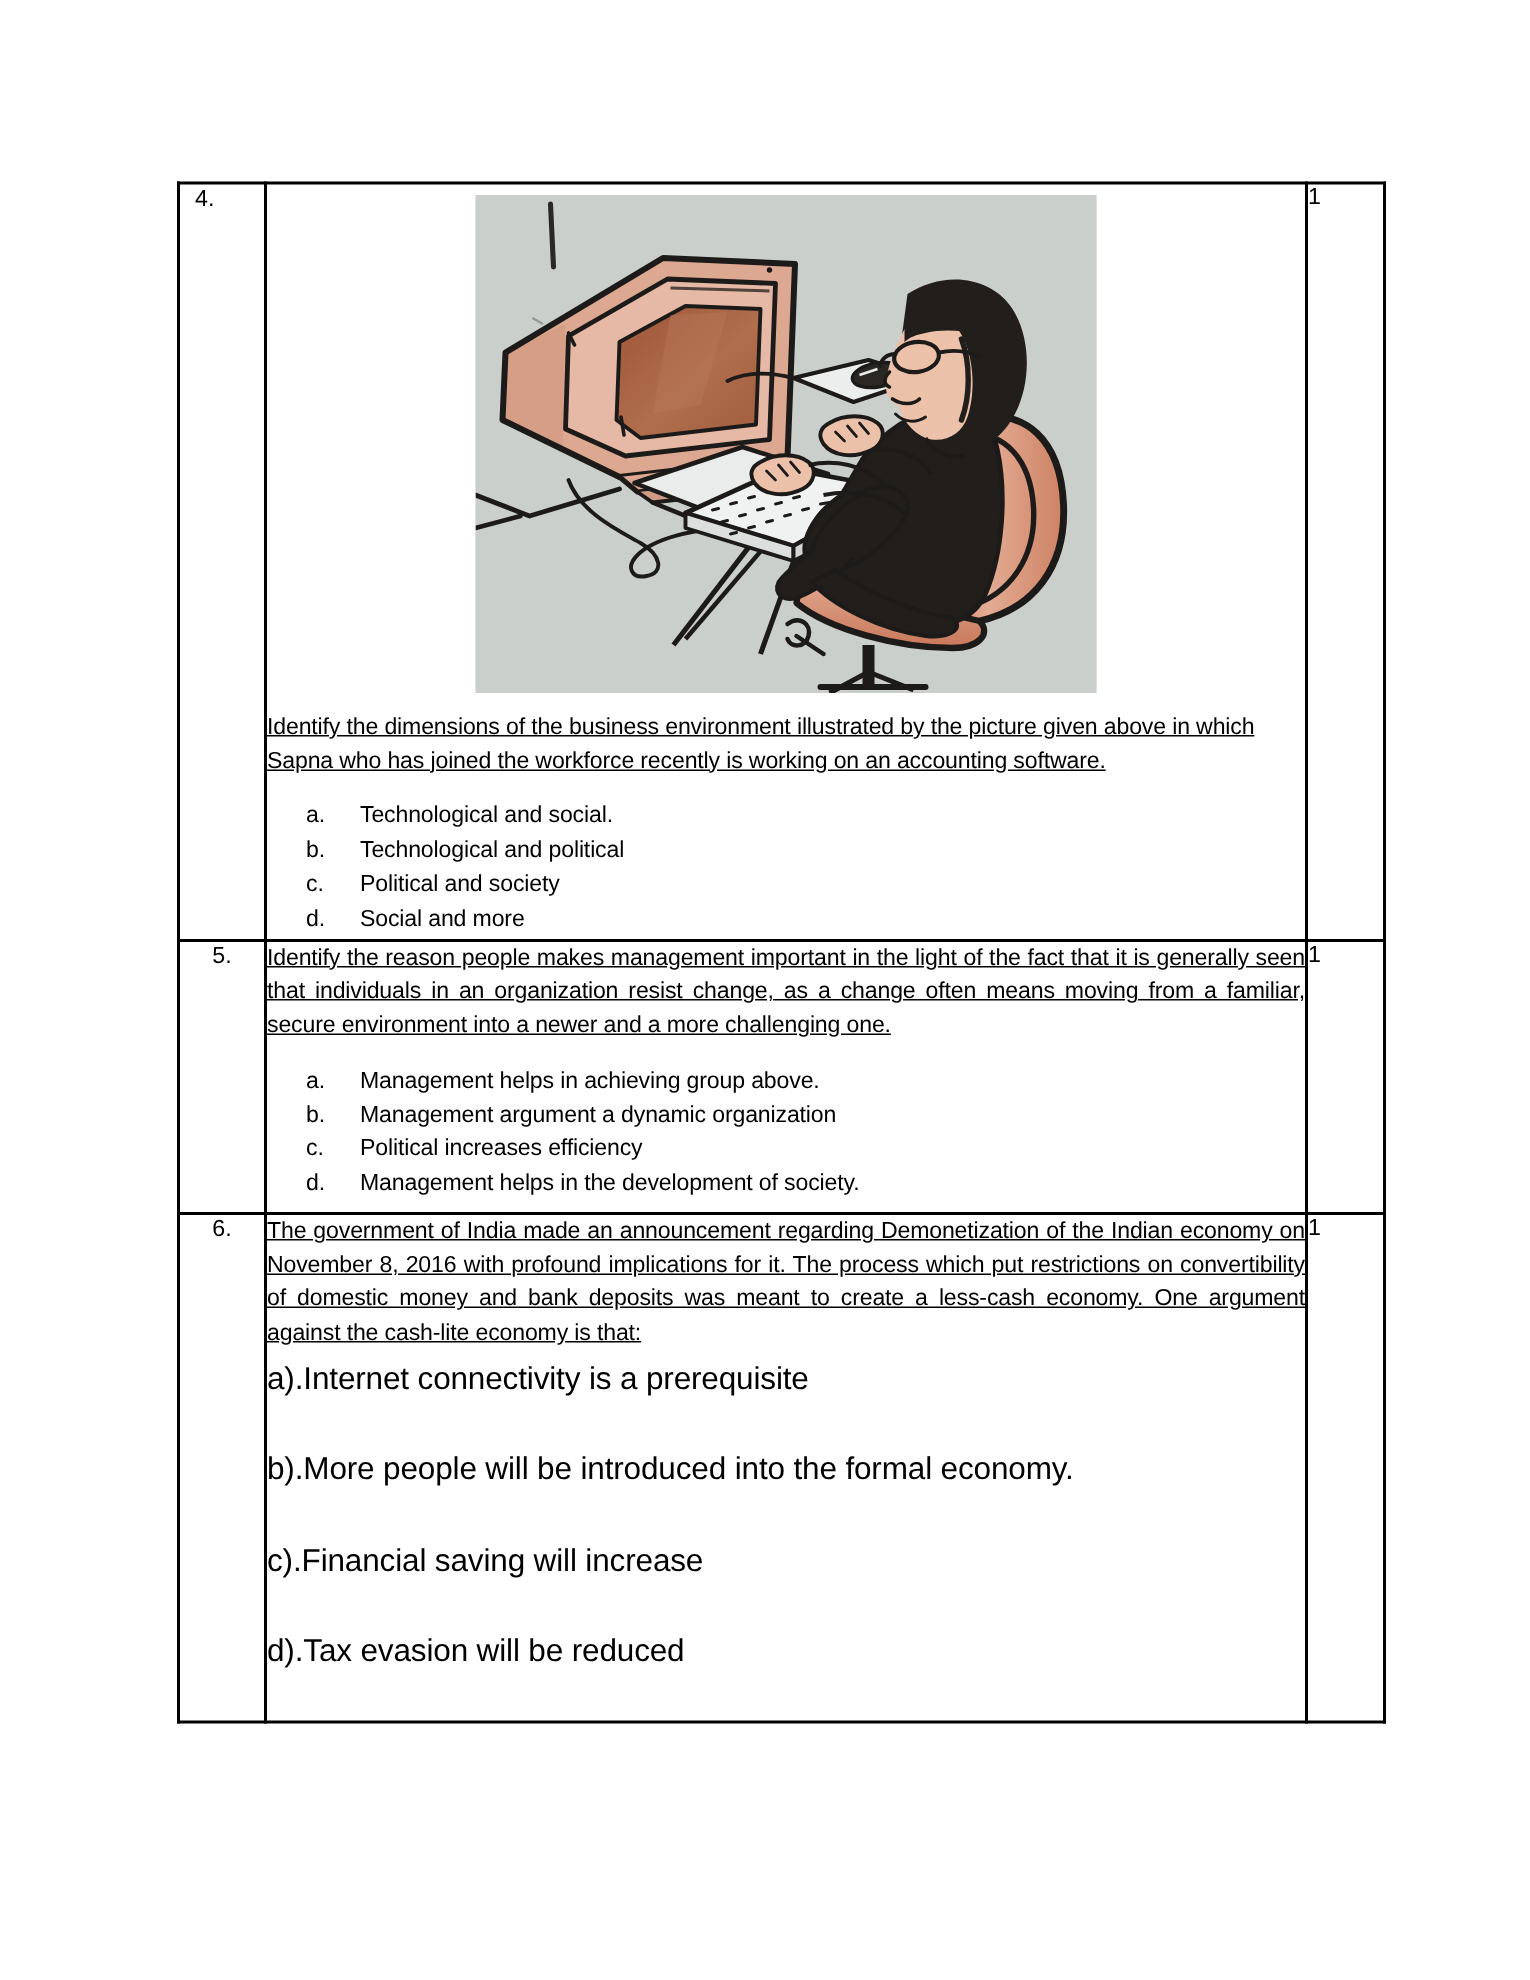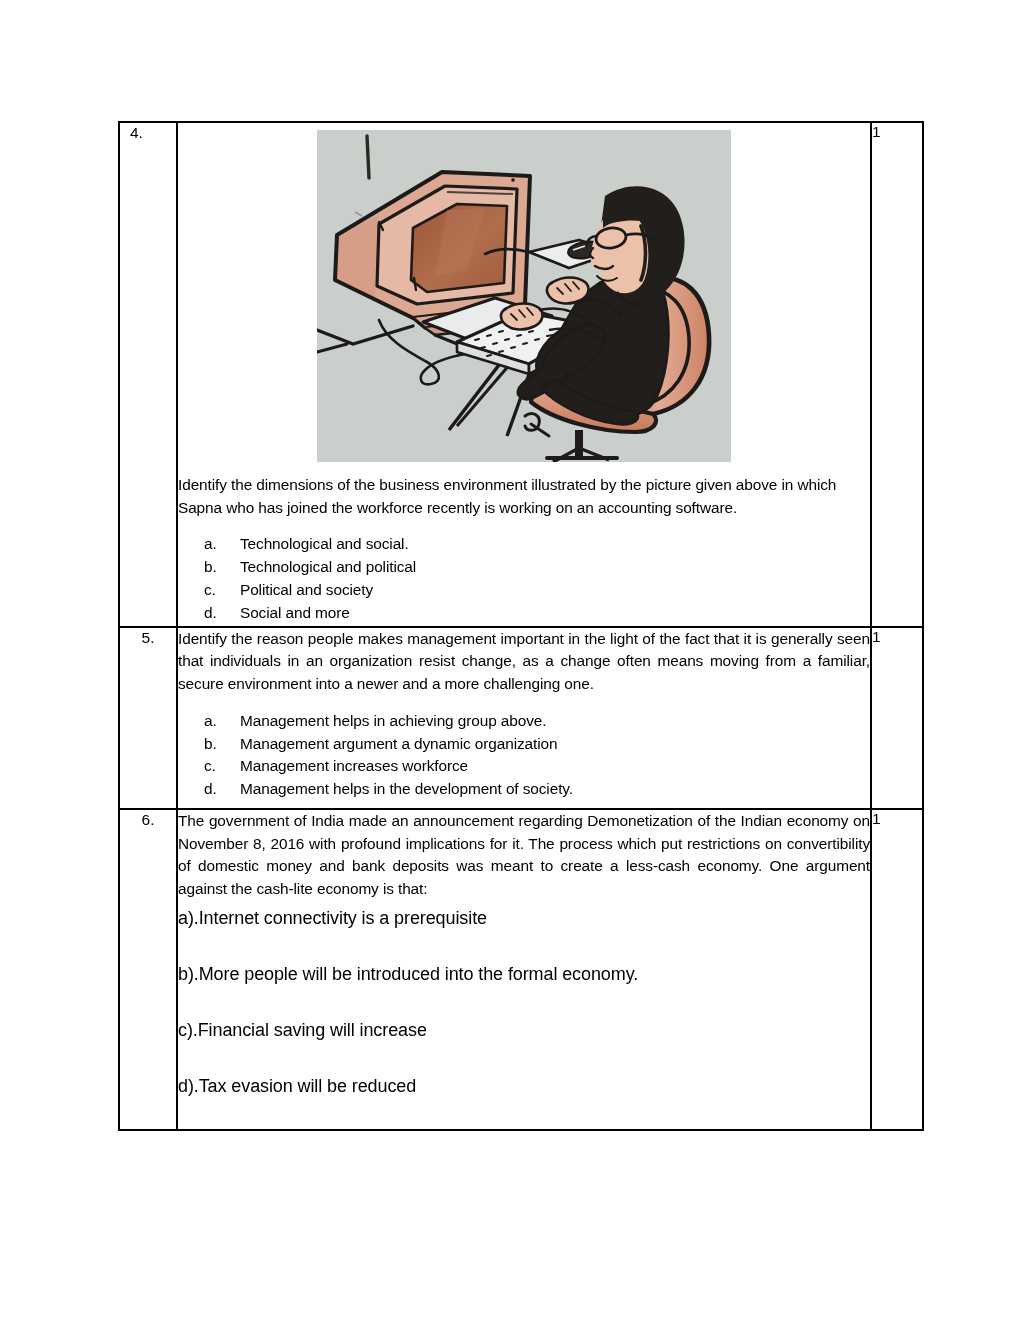--- a/index.html
+++ b/index.html
@@ -78,20 +78,21 @@
   }
   .illo svg { display: block; }
 
   
   .qpara {
     font-size: 15.4px;
     line-height: 1.47;
     text-align: justify;
     margin: 0 0 4px 0;
     letter-spacing: -0.1px;
+    text-decoration: underline;
   }
   .qpara.noj { text-align: left; }
 
   .opt-list {
     margin: 14px 0 2px 0;
     padding: 0;
     list-style: none;
   }
   .opt-list li {
     font-size: 15.4px;
@@ -101,21 +102,21 @@
     position: relative;
     letter-spacing: -0.1px;
   }
   .opt-list li .mark {
     position: absolute;
     left: 26px;
     top: 0;
   }
 
   .opt-flat {
-    font-size: 18px;
+    font-size: 21px;
     line-height: 1.45;
     margin: 0 0 30px 0;
     letter-spacing: -0.1px;
   }
   .opt-flat:first-of-type { margin-top: 26px; }
   .spacer-sm { height: 6px; }
 </style>
 </head>
 <body>
 
@@ -326,21 +327,21 @@
           <li>
             <span class="mark">a.</span>
             <span>Management helps in achieving group above.</span>
           </li>
           <li>
             <span class="mark">b.</span>
             <span>Management argument a dynamic organization</span>
           </li>
           <li>
             <span class="mark">c.</span>
-            <span>Management increases workforce</span>
+            <span>Political increases efficiency</span>
           </li>
           <li>
             <span class="mark">d.</span>
             <span>Management helps in the development of society.</span>
           </li>
         </ul>
         <div class="spacer-sm"></div>
       </td>
       <td class="marks-col">
         <span>1</span>

